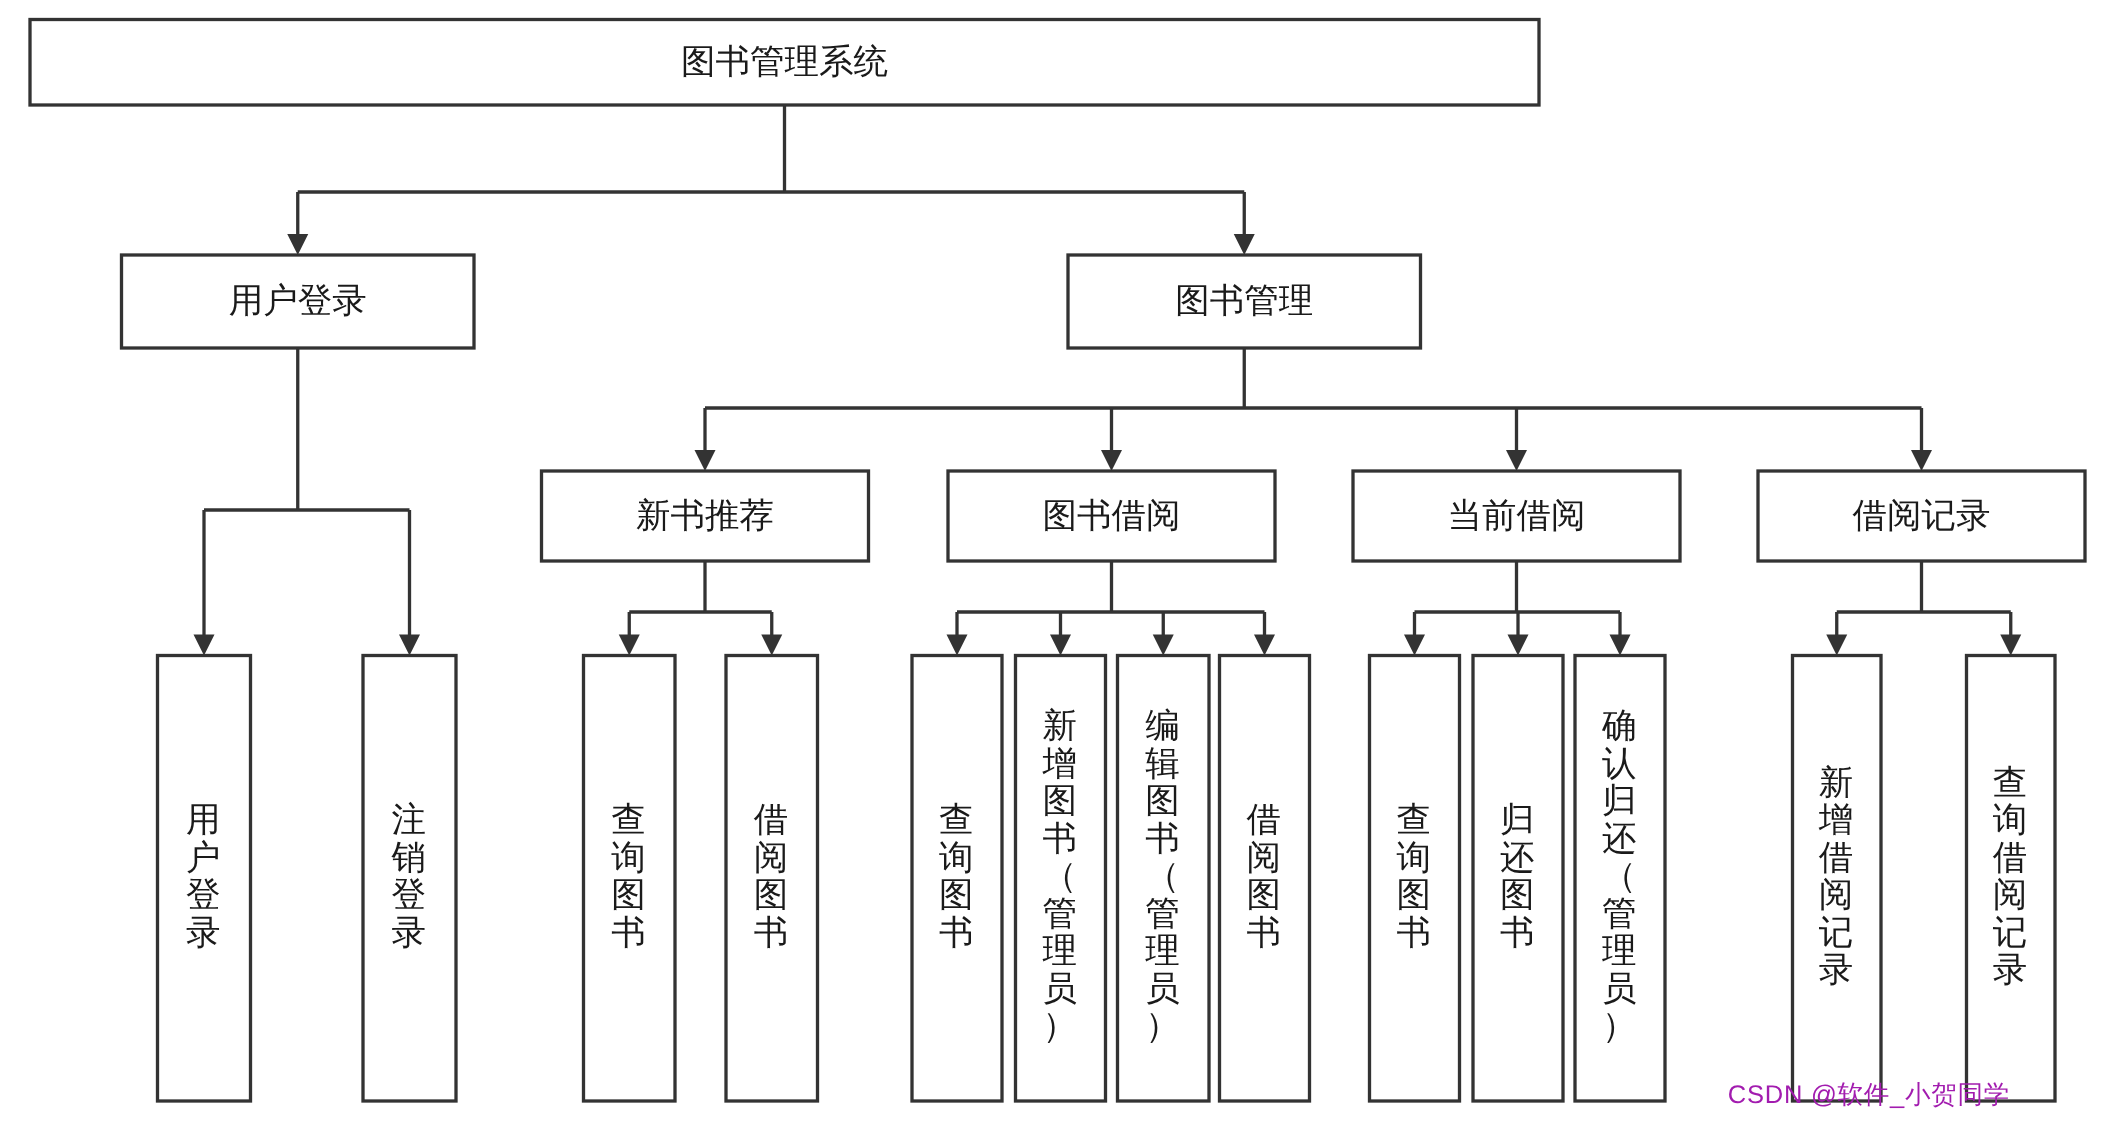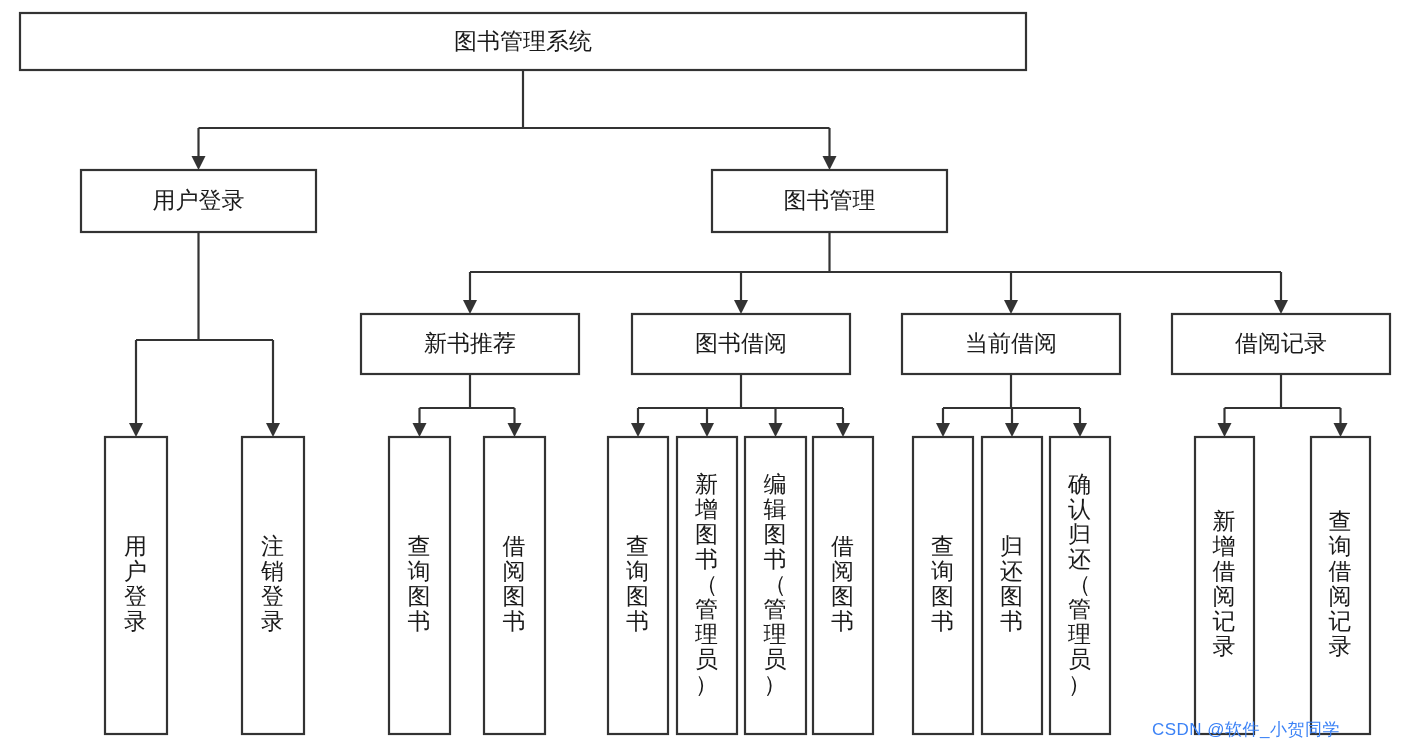--- a/index.html
+++ b/index.html
@@ -48,21 +48,21 @@
   .arrow-head {
     fill: #333333;
     stroke: none;
   }
   .watermark {
     position: absolute;
     right: 14px;
     bottom: 6px;
     font-family: "Liberation Sans", "DejaVu Sans", sans-serif;
     font-size: 17px;
-    color: #3b82f6;
+    color: #a21caf;
     letter-spacing: 0.5px;
     white-space: nowrap;
     pointer-events: none;
     user-select: none;
   }
 </style>
 </head>
 <body>
 
 <div id="diagram-root">

